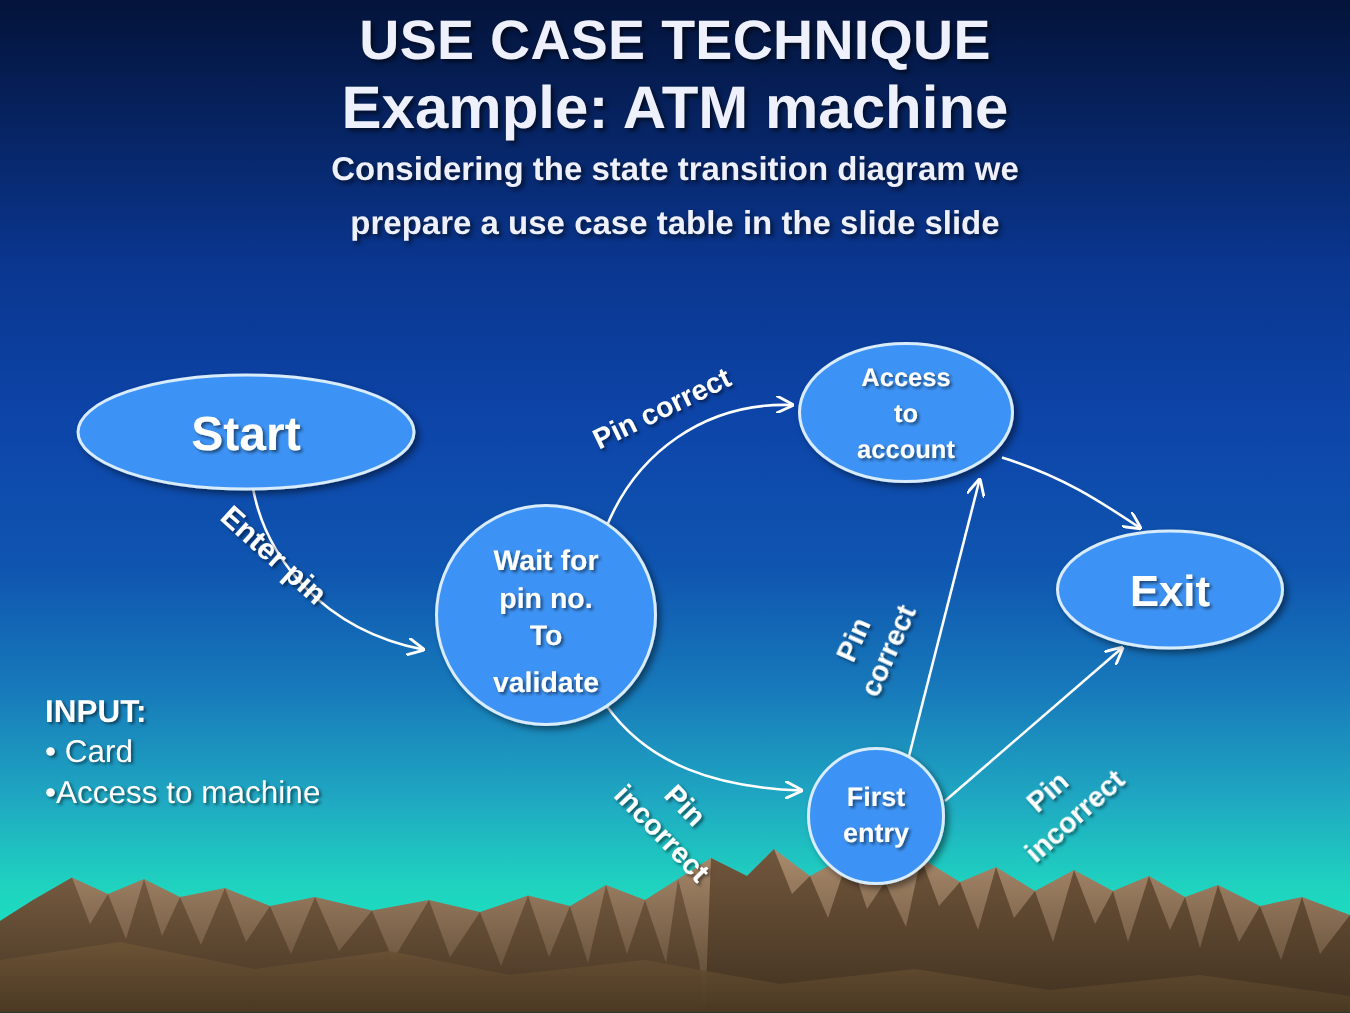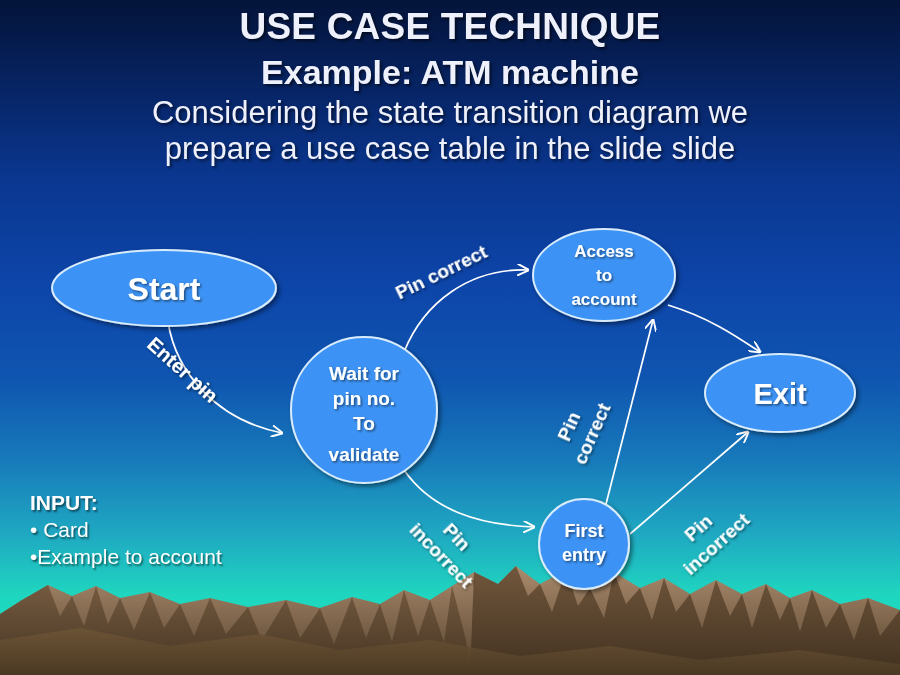--- a/index.html
+++ b/index.html
@@ -44,39 +44,38 @@
     text-shadow: 2px 2px 3px rgba(0,0,0,0.55);
     z-index: 6;
   }
   .title-line1 {
     font-size: 37px;
     font-weight: bold;
     line-height: 46px;
     letter-spacing: 0.2px;
   }
   .title-line2 {
-    font-size: 34px;
+    font-size: 40px;
     font-weight: bold;
     line-height: 44px;
   }
   .title-line3 {
-    font-size: 31px;
-    font-weight: normal;
+    font-size: 22px;
+    font-weight: bold;
     line-height: 34px;
     padding-top: 2px;
   }
   
   .io-block {
     position: absolute;
     left: 30px;
     top: 462px;
     z-index: 6;
     color: #ffffff;
     text-shadow: 1.5px 1.5px 2px rgba(0,0,0,0.5);
-    margin-top: 28px;
   }
   .io-head {
     font-size: 21px;
     font-weight: bold;
     line-height: 26px;
   }
   .io-item {
     font-size: 21px;
     font-weight: normal;
     line-height: 27px;
@@ -164,21 +163,21 @@
   <div class="title-block">
     <div class="title-line1">USE CASE TECHNIQUE</div>
     <div class="title-line2">Example: ATM machine</div>
     <div class="title-line3">Considering the state transition diagram we</div>
     <div class="title-line3">prepare a use case table in the slide slide</div>
   </div>
 
   <div class="io-block">
     <div class="io-head">INPUT:</div>
     <div class="io-item">• Card</div>
-    <div class="io-item">•Example to account</div>
+    <div class="io-item">•Access to machine</div>
   </div>
 
   <svg id="diagram" viewBox="0 0 900 675">
     <defs>
       <marker id="arw" viewBox="0 0 10 10" refX="9" refY="5" markerWidth="7" markerHeight="7" orient="auto-start-reverse">
         <path d="M 0 0 L 10 5 L 0 10" fill="none" stroke="#ffffff" stroke-width="1.6"></path>
       </marker>
       <filter id="txtShadow" x="-30%" y="-30%" width="170%" height="170%">
         <feDropShadow dx="1.5" dy="1.5" stdDeviation="1.1" flood-color="#000000" flood-opacity="0.5"></feDropShadow>
       </filter>

